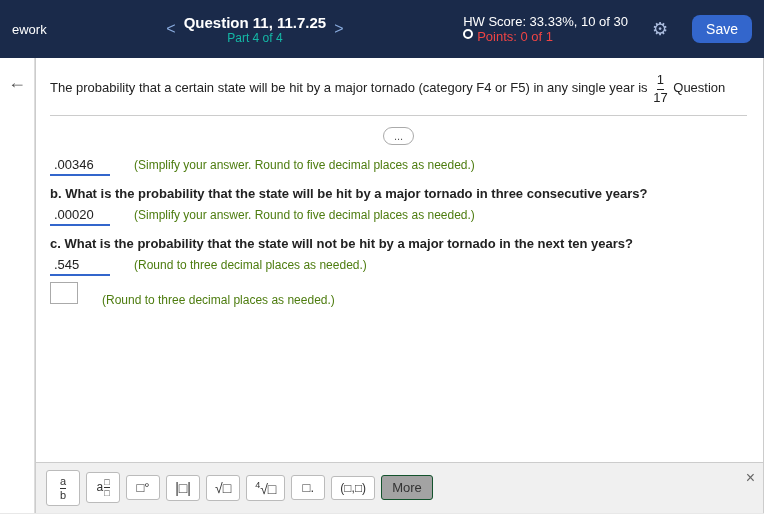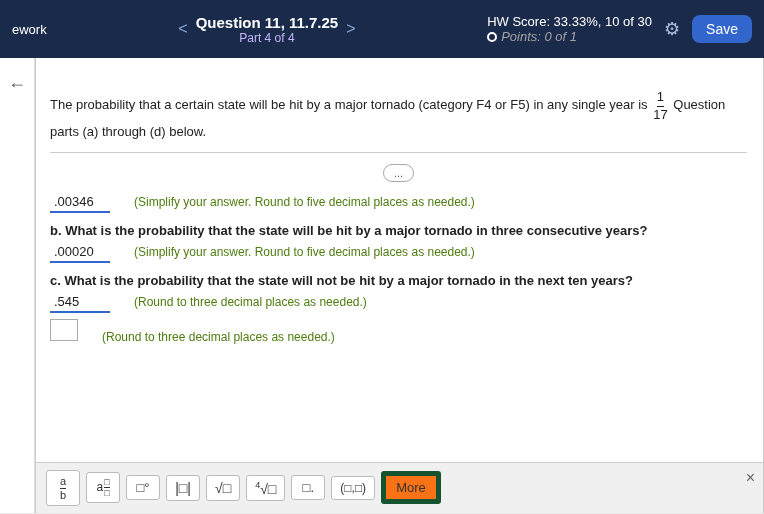--- a/index.html
+++ b/index.html
@@ -25,50 +25,48 @@
     .header-center {
       text-align: center;
       color: white;
     }
     .header-center .question-title {
       font-size: 15px;
       font-weight: bold;
     }
     .header-center .part-label {
       font-size: 12px;
-      color: #c4b5fd;
+      color: #14b8a6;
     }
     .header-nav {
       display: flex;
       align-items: center;
       gap: 4px;
     }
     .nav-arrow {
       color: #88aadd;
       font-size: 16px;
       cursor: pointer;
       padding: 0 4px;
     }
     .header-right {
       display: flex;
       align-items: center;
-      gap: 12px;
+      gap: 24px;
     }
     .hw-score {
       text-align: left;
       color: white;
       font-size: 13px;
     }
     .points-label {
       display: flex;
-      align-items: center;
       gap: 4px;
       font-size: 13px;
-      color: #a3a3a3;
-      font-style: italic;
+      color: #ef4444;
     }
     .points-circle {
       width: 10px; height: 10px;
       border-radius: 50%;
       border: 2px solid white;
       display: inline-block;
     }
     .save-btn {
       background: #3366cc;
       color: white;
@@ -96,21 +94,21 @@
       padding: 14px 8px;
       font-size: 18px;
       color: #555;
       cursor: pointer;
       border-right: 1px solid #ddd;
       display: flex;
       align-items: flex-start;
     }
     .content {
       flex: 1;
-      padding: 31px 16px 0 14px;
+      padding: 14px 16px 0 14px;
       overflow-y: auto;
       border: 1px solid #ccc;
       border-top: none;
       position: relative;
     }
 
     
     .problem-intro {
       font-size: 13px;
       color: #222;
@@ -202,22 +200,22 @@
       border: 1px solid #bbb;
       border-radius: 3px;
       padding: 4px 8px;
       font-size: 15px;
       cursor: pointer;
       color: #333;
       min-width: 34px;
       text-align: center;
     }
     .toolbar-more {
-      background: #f97316;
-      border: 5px solid #14532d;
+      background: #a3a3a3;
+      border: 1px solid #14532d;
       border-radius: 3px;
       padding: 4px 10px;
       font-size: 13px;
       cursor: pointer;
       color: #333;
     }
 
     
     .close-x {
       position: absolute;
@@ -261,21 +259,20 @@
   <div class="content">
 
     <div class="problem-intro">
       <span>The probability that a certain state will be hit by a major tornado (category F4 or F5) in any single year is</span>
       <span class="fraction">
         <span class="num">1</span>
         <span class="den">17</span>
       </span>
       <span>Question</span>
       <br>
-      <span>parts (a) through (d) below.</span>
     </div>
 
     <hr class="divider">
 
     <div class="dots-container">
       <button class="dots-btn">...</button>
     </div>
 
     <div class="answer-row">
       <span class="answer-box">.00346</span>

